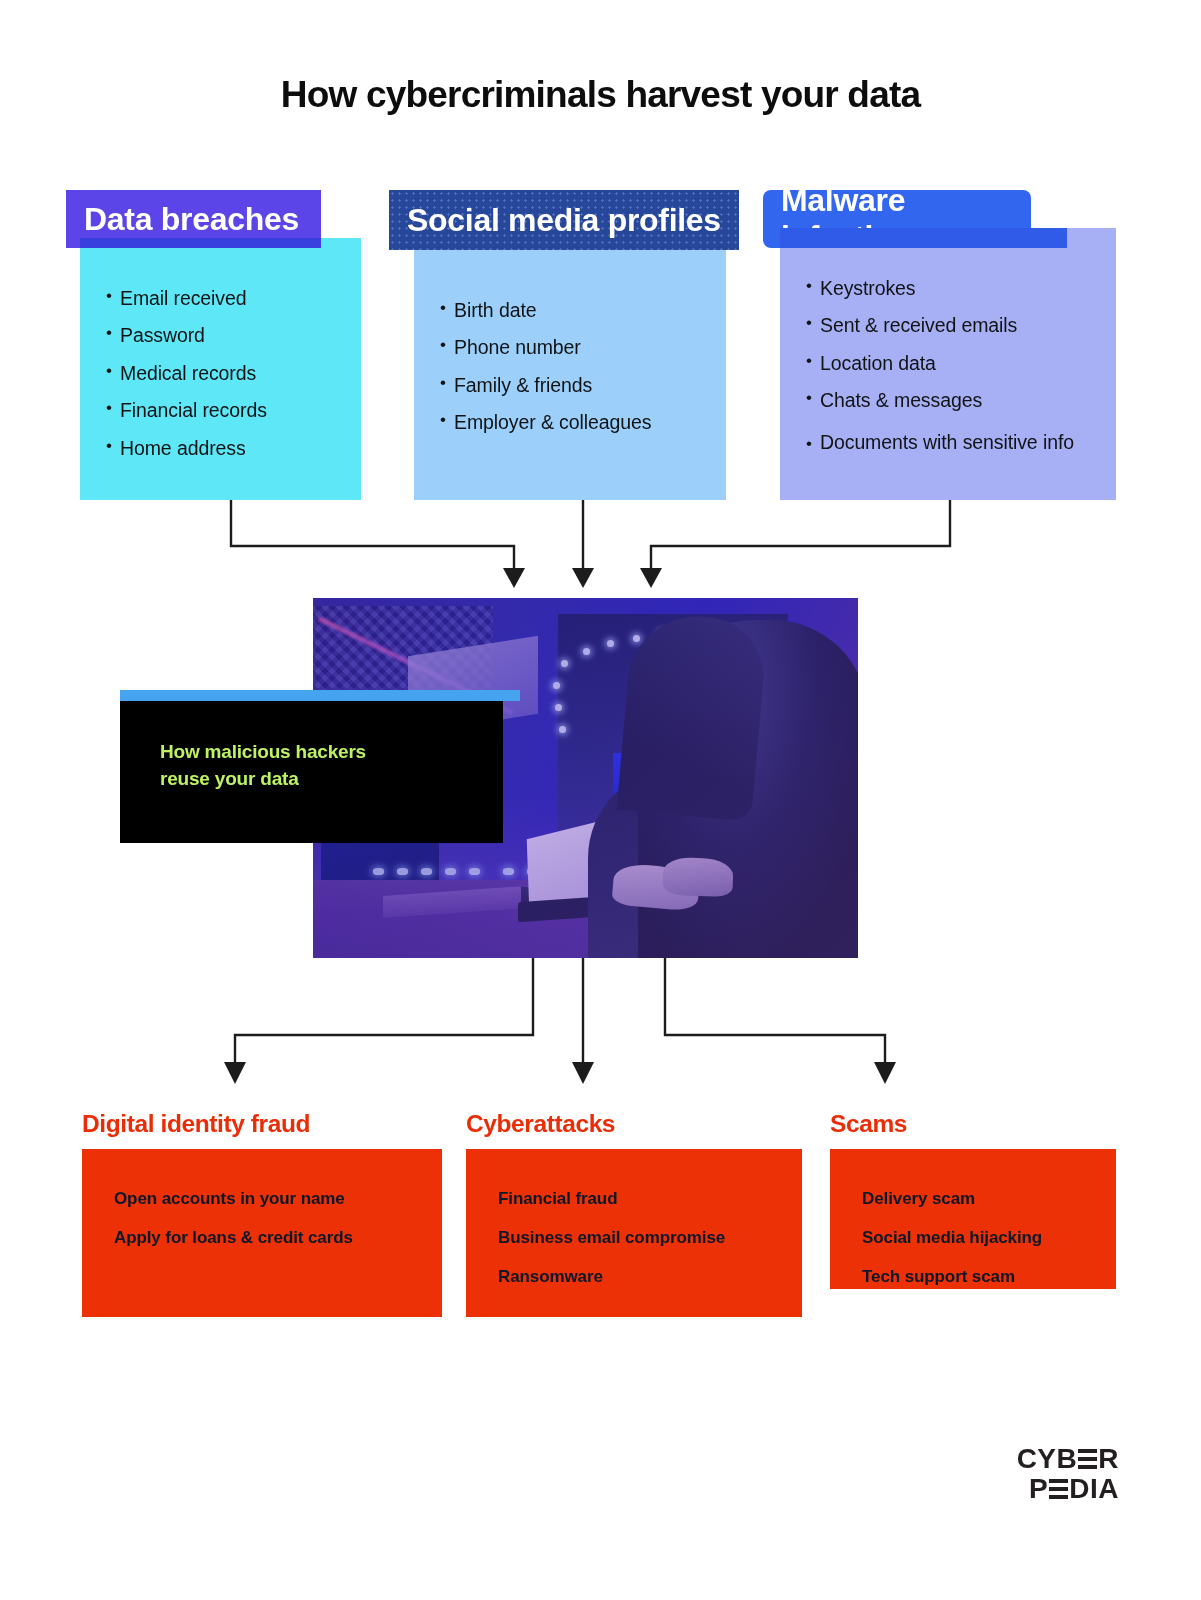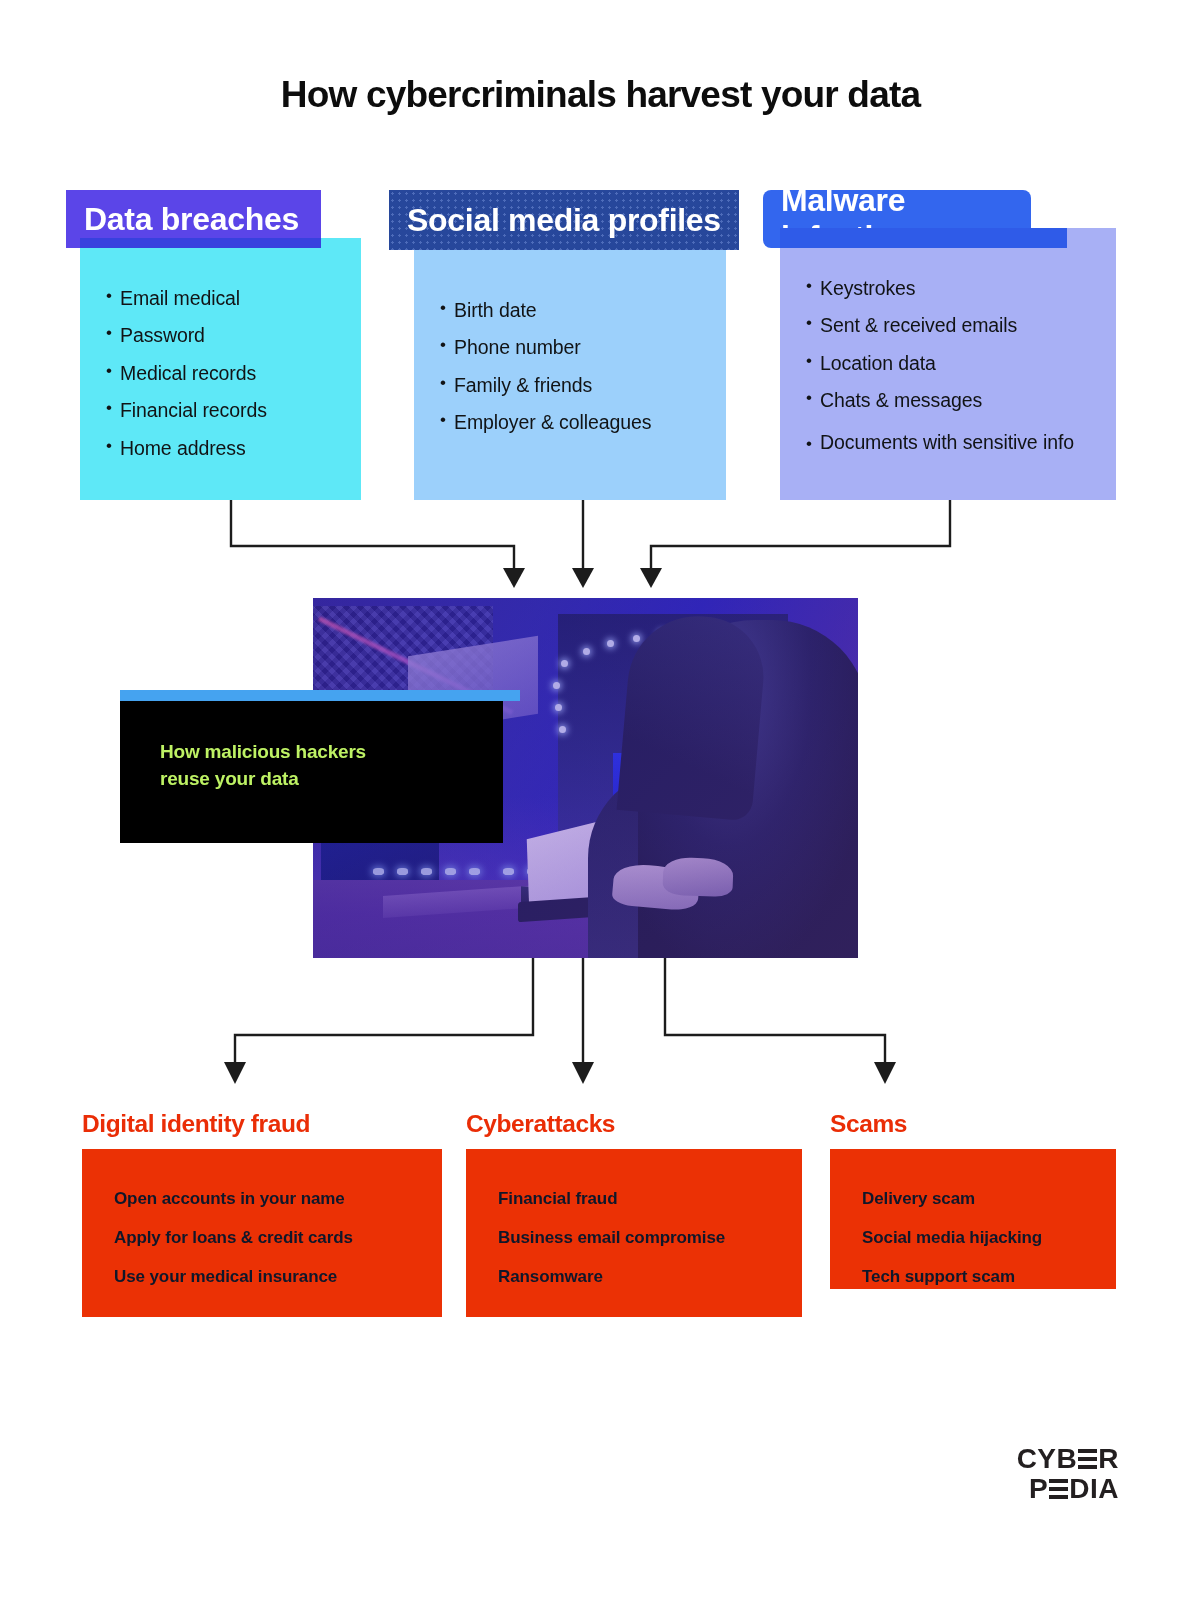--- a/index.html
+++ b/index.html
@@ -266,21 +266,21 @@
     <g fill="#1c1c1c">
       <polygon points="503,568 525,568 514,588"></polygon>
       <polygon points="572,568 594,568 583,588"></polygon>
       <polygon points="640,568 662,568 651,588"></polygon>
     </g>
   </svg>
 
   <div class="src-card" id="card-breaches">
     <div class="src-body">
       <ul class="src-list">
-        <li>Email medical</li>
+        <li>Email received</li>
         <li>Password</li>
         <li>Medical records</li>
         <li>Financial records</li>
         <li>Home address</li>
       </ul>
     </div>
     <div class="ovl"></div>
     <div class="src-head">
       <span>Data breaches</span>
     </div>
@@ -395,21 +395,20 @@
       <polygon points="874,1062 896,1062 885,1084"></polygon>
     </g>
   </svg>
 
   <div class="out" id="out-identity">
     <div class="out-title">Digital identity fraud</div>
     <div class="out-box">
       <ul class="out-list">
         <li>Open accounts in your name</li>
         <li>Apply for loans &amp; credit cards</li>
-        <li>Use your medical insurance</li>
       </ul>
     </div>
   </div>
 
   <div class="out" id="out-attacks">
     <div class="out-title">Cyberattacks</div>
     <div class="out-box">
       <ul class="out-list">
         <li>Financial fraud</li>
         <li>Business email compromise</li>

